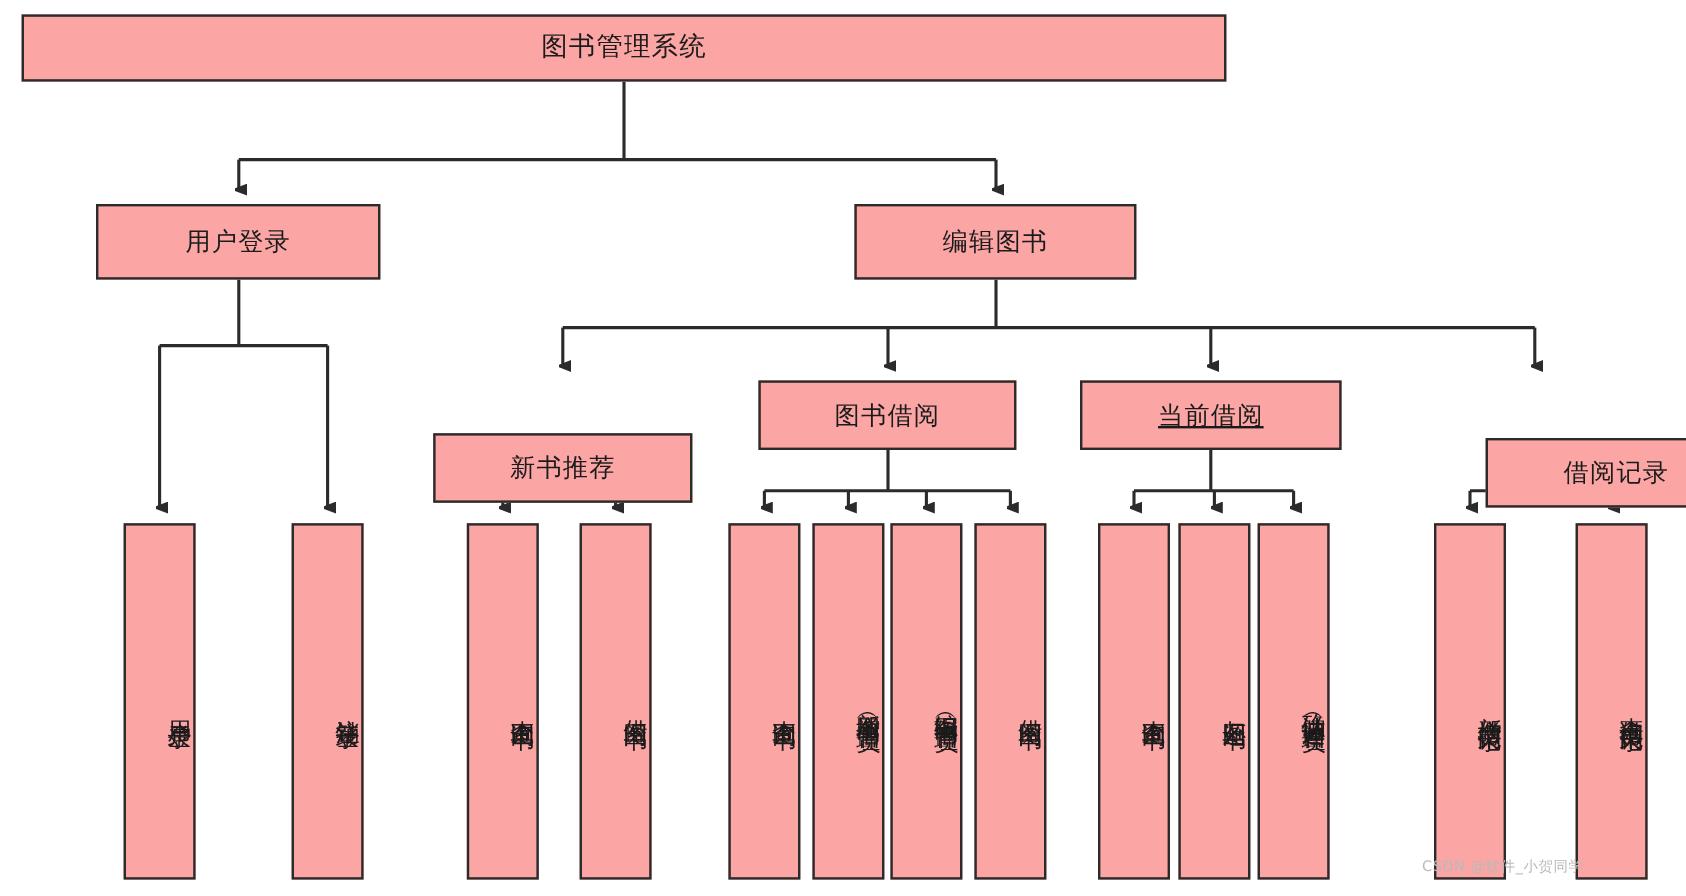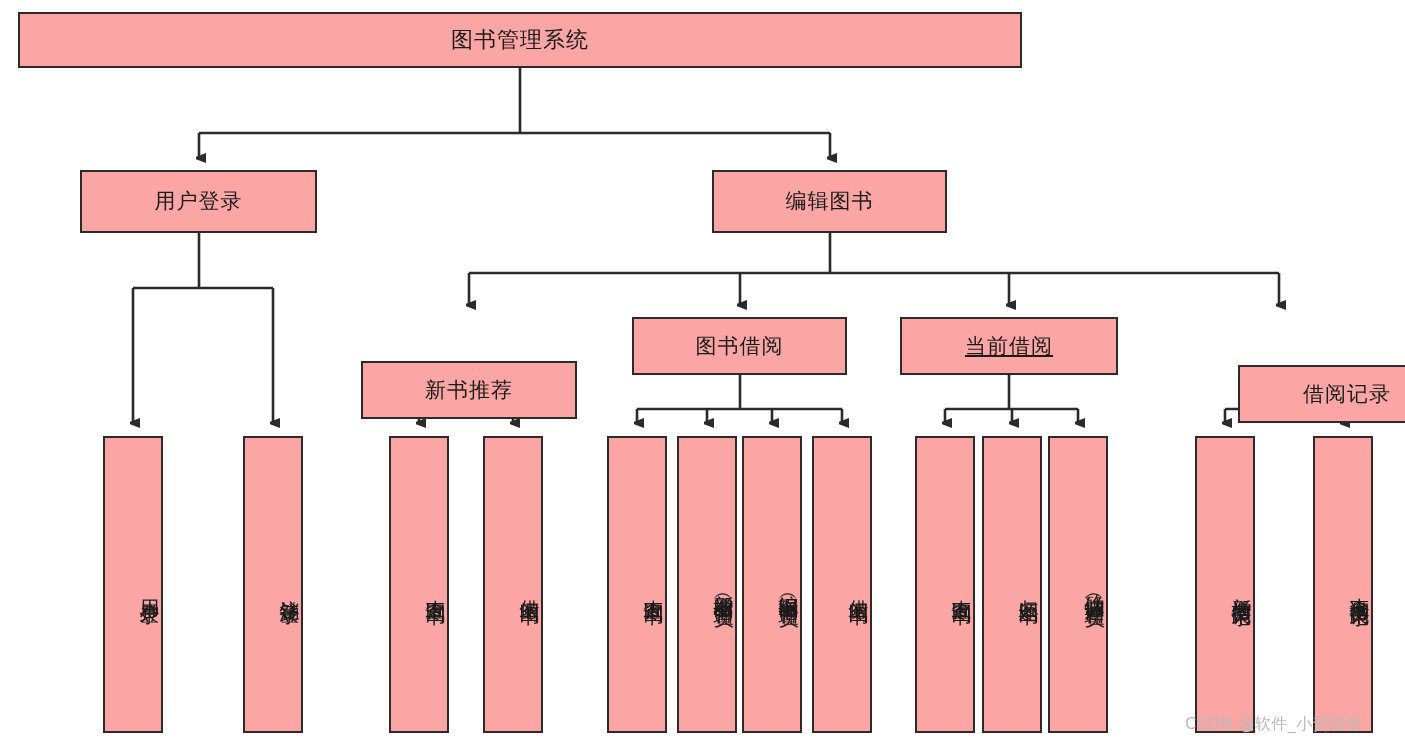--- a/index.html
+++ b/index.html
@@ -48,21 +48,21 @@
     text-orientation:upright;
     white-space:nowrap;
   }
   svg.lines{
     position:absolute;left:0;top:0;width:1405px;height:747px;
     z-index:1;pointer-events:none;
   }
   .watermark{
     position:absolute;
     left:1185px;top:714px;
-    font-size:16px;
+    font-size:12px;
     color:#b9b9b9;
     letter-spacing:0.5px;
     z-index:5;
     white-space:nowrap;
     font-family:"DejaVu Sans","Liberation Sans",sans-serif;
   }
 </style>
 </head>
 <body>
 

